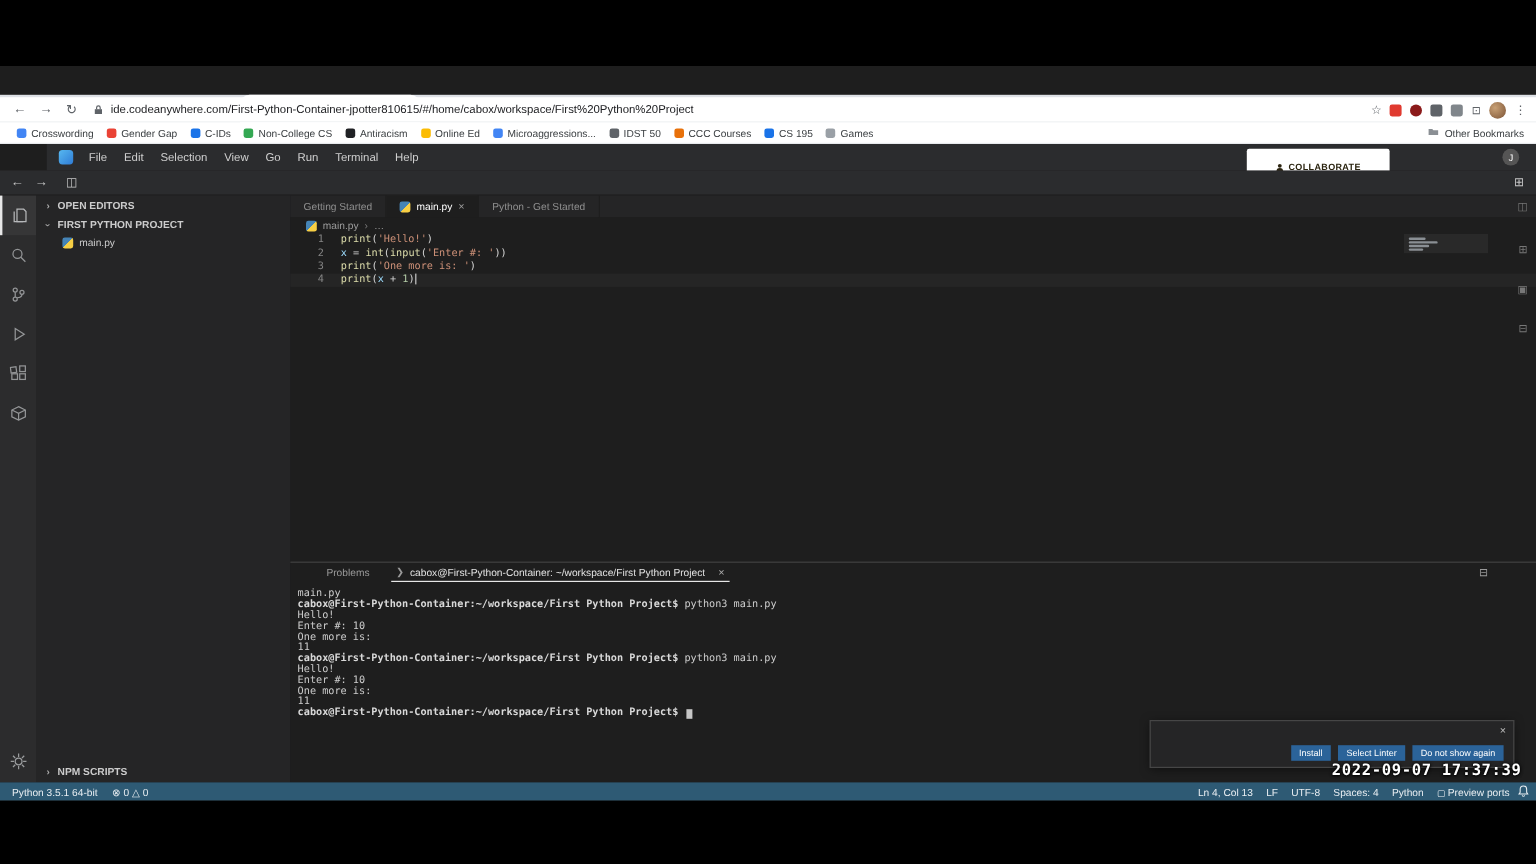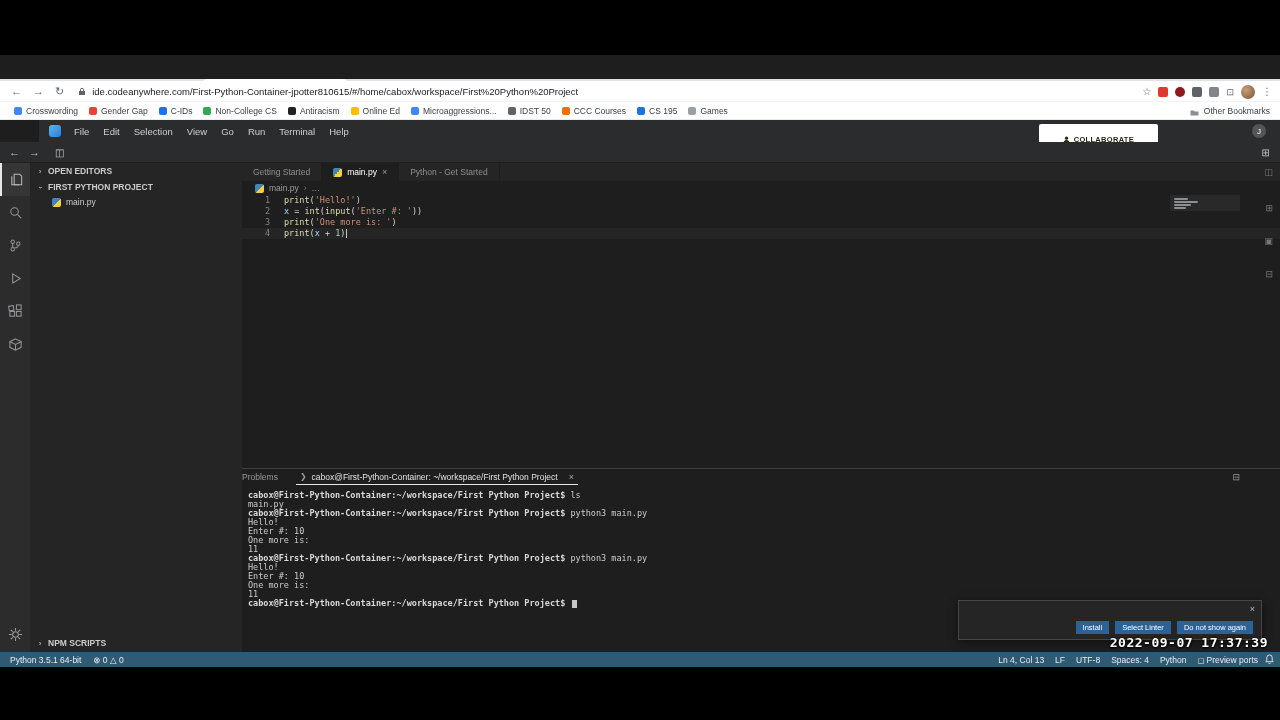--- a/index.html
+++ b/index.html
@@ -28,21 +28,21 @@
   .star{font-size:10px;color:#5f6368;}
   .ext-badge{width:10px;height:10px;border-radius:2px;}
   .ext-circle{width:10px;height:10px;border-radius:50%;}
   .cast{font-size:9px;color:#5f6368;}
   .avatar-chrome{width:14px;height:14px;border-radius:50%;background:radial-gradient(circle at 35% 35%,#c9a176,#7a5234);}
   .kebab{font-size:10px;color:#5f6368;}
   .bookmarksbar{position:absolute;top:47px;left:0;right:0;height:18px;background:#fff;border-bottom:1px solid #e8eaed;display:flex;align-items:center;font-size:8.5px;color:#3c4043;}
   .bm-list{display:flex;align-items:center;margin-left:3px;}
   .bm{display:flex;align-items:center;gap:4px;margin-left:11px;white-space:nowrap;}
   .bm-fav{width:8px;height:8px;border-radius:2px;flex:none;}
-  .other-bm{position:absolute;right:10px;display:flex;gap:5px;align-items:flex-end;}
+  .other-bm{position:absolute;right:10px;display:flex;gap:5px;align-items:flex-start;}
 
   
   .ide{position:absolute;top:65px;left:0;right:0;bottom:0;background:#1e1e1e;color:#ccc;}
   .menubar{position:absolute;top:0;left:0;right:0;height:22px;background:#2b2c2e;display:flex;align-items:center;margin-left:39px;}
   .ca-logo{width:12px;height:12px;border-radius:3px;background:linear-gradient(135deg,#57b8f0,#2f7cd6);margin-left:10px;flex:none;}
   .menu-items{display:flex;margin-left:6px;}
   .menu-item{padding:0 7px;font-size:9.5px;color:#cfcfcf;}
   .collab-btn{position:absolute;right:122px;top:4px;height:30px;padding:0 24px;background:#ffffff;color:#2b2410;font-size:7.5px;font-weight:bold;border-radius:2px;display:flex;align-items:center;gap:4px;letter-spacing:.3px;}
   .menubar-avatar{position:absolute;right:14px;top:4px;width:14px;height:14px;border-radius:50%;background:#555;color:#fff;font-size:8px;display:flex;align-items:center;justify-content:center;}
   .navrow{position:absolute;top:22px;left:0;right:0;height:21px;background:#2b2c2e;border-bottom:1px solid #1f1f1f;display:flex;align-items:center;}
@@ -81,21 +81,21 @@
   .code-text{margin-left:14px;white-space:pre;color:#d4d4d4;}
   .tok-fn{color:#dcdcaa}.tok-str{color:#ce9178}.tok-num{color:#b5cea8}
   .tok-var{color:#9cdcfe}.tok-op{color:#d4d4d4}.tok-pl{color:#d4d4d4}
   .ed-cursor{display:inline-block;width:1px;height:9px;background:#c8c8c8;vertical-align:middle;margin-left:1px;}
   .minimap{position:absolute;top:0;right:40px;width:70px;height:16px;background:rgba(255,255,255,.05);padding-top:2px;}
   .mm-line{height:2px;background:#8a8f94;margin:1px 0 1px 4px;border-radius:1px;}
   .ed-right-ic{position:absolute;right:7px;font-size:9px;color:#777;}
 
   .panel{position:absolute;left:0;right:0;bottom:0;height:184px;background:#1e1e1e;border-top:1px solid #414141;}
   .panel-header{position:absolute;top:0;left:0;right:0;height:16px;display:flex;align-items:center;}
-  .panel-tab{font-size:8.5px;color:#9a9a9a;}
+  .panel-tab{font-size:8.5px;color:#9a9a9a;margin-left:30px;}
   .term-tab{display:flex;align-items:center;gap:5px;margin-left:18px;height:16px;border-bottom:1px solid #e7e7e7;color:#e2e2e2;font-size:8.5px;padding:0 4px;}
   .term-ic{font-size:8px;color:#9a9a9a;}
   .term-close{color:#aaa;font-size:9px;margin-left:6px;}
   .panel-right-ic{position:absolute;right:40px;top:3px;color:#9a9a9a;font-size:9px;}
   .terminal{position:absolute;top:16px;left:6px;right:4px;bottom:0;font-family:"DejaVu Sans Mono",monospace;font-size:8.5px;line-height:9px;color:#ccc;padding-top:6px;}
   .t-line{white-space:pre;height:9px;}
   .t-prompt{font-weight:bold;color:#d9d9d9;}
   .t-cursor{display:inline-block;width:5px;height:8px;background:#c6c6c6;vertical-align:text-bottom;margin-left:2px;}
 
   .statusbar{position:absolute;left:0;right:0;bottom:0;height:15px;background:#2e5a74;color:#e9eef2;font-size:8.5px;display:flex;align-items:center;}
@@ -378,21 +378,20 @@
           <div class="panel-header">
             <span class="panel-tab">Problems</span>
             <div class="term-tab">
               <span class="term-ic">❯</span>
               <span>cabox@First-Python-Container: ~/workspace/First Python Project</span>
               <span class="term-close">×</span>
             </div>
             <span class="panel-right-ic">⊟</span>
           </div>
           <div class="terminal">
-              <div class="t-line"><span class="t-prompt">cabox@First-Python-Container:~/workspace/First Python Project$</span><span class="t-cmd"> ls</span></div>
               <div class="t-line"><span class="t-out">main.py</span></div>
               <div class="t-line"><span class="t-prompt">cabox@First-Python-Container:~/workspace/First Python Project$</span><span class="t-cmd"> python3 main.py</span></div>
               <div class="t-line"><span class="t-out">Hello!</span></div>
               <div class="t-line"><span class="t-out">Enter #: 10</span></div>
               <div class="t-line"><span class="t-out">One more is: </span></div>
               <div class="t-line"><span class="t-out">11</span></div>
               <div class="t-line"><span class="t-prompt">cabox@First-Python-Container:~/workspace/First Python Project$</span><span class="t-cmd"> python3 main.py</span></div>
               <div class="t-line"><span class="t-out">Hello!</span></div>
               <div class="t-line"><span class="t-out">Enter #: 10</span></div>
               <div class="t-line"><span class="t-out">One more is: </span></div>

